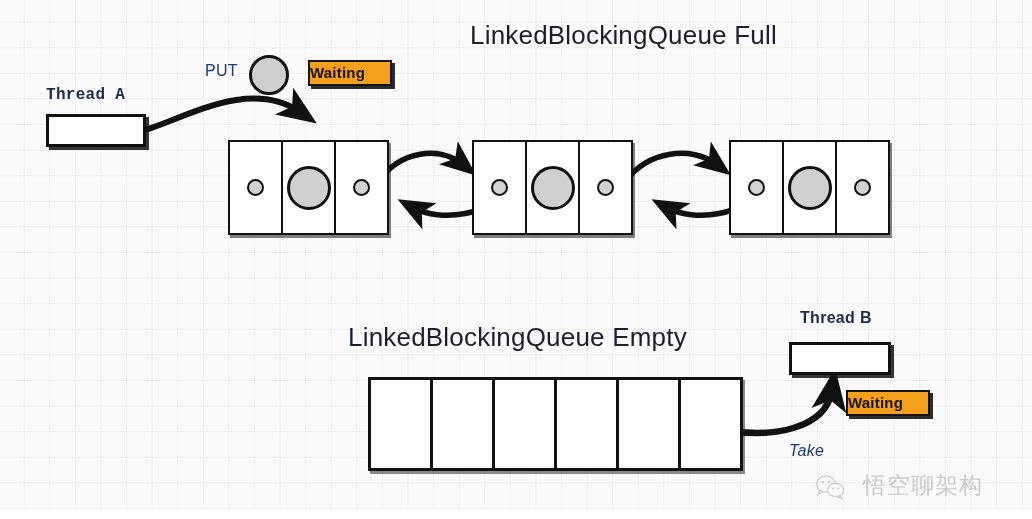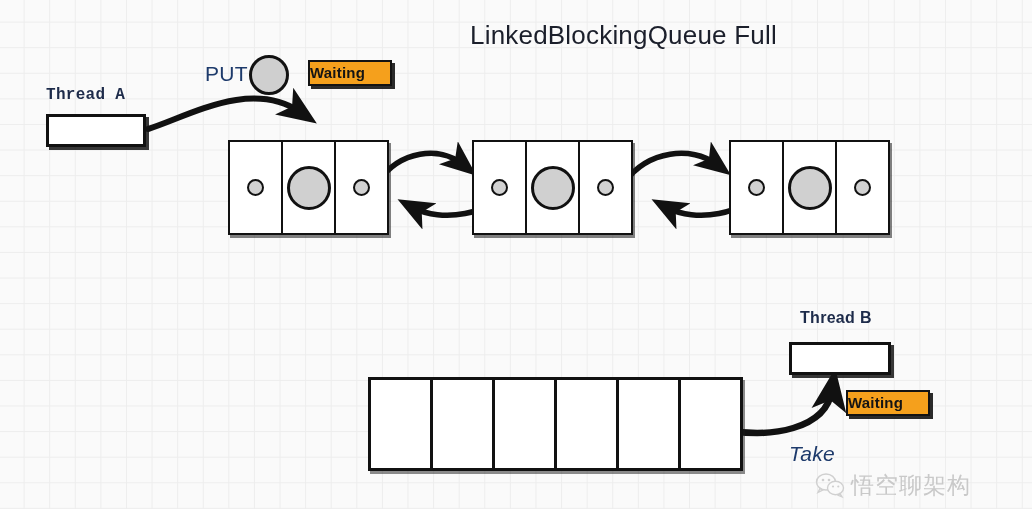--- a/index.html
+++ b/index.html
@@ -40,21 +40,21 @@
     color: #1b1f2b;
     letter-spacing: 0.2px;
   }
   .thread-label {
     font-size: 16px;
     font-weight: bold;
     color: #1d2b4a;
     letter-spacing: 0.3px;
   }
   .op-label {
-    font-size: 21px;
+    font-size: 16px;
     color: #1d3a6b;
     letter-spacing: 0.3px;
   }
   .thread-box {
     position: absolute;
     background: #ffffff;
     border: 3px solid #111111;
     box-shadow: 3px 3px 0 rgba(20,20,20,0.85);
   }
   .badge {
@@ -105,22 +105,22 @@
   }
   .empty-cell {
     background: #ffffff;
     border: 3px solid #111111;
     margin-left: -3px;
   }
   .empty-cell:first-child { margin-left: 0; }
   .watermark {
     position: absolute;
     display: flex;
-    align-items: center;
-    gap: 6px;
+    align-items: flex-end;
+    gap: 18px;
     color: #c9c9c9;
     font-size: 23px;
     font-family: "DejaVu Sans", sans-serif;
     letter-spacing: 1px;
   }
   .wm-icon { display: block; }
 </style>
 </head>
 <body>
 
@@ -188,20 +188,21 @@
       <div class="dot-small"></div>
     </div>
     <div class="cell" style="width:51px; height:91px;">
       <div class="dot-large"></div>
     </div>
     <div class="cell" style="width:51px; height:91px;">
       <div class="dot-small"></div>
     </div>
   </div>
 
+  <div class="txt title" style="left:348px; top:324px;">LinkedBlockingQueue Empty</div>
 
   <div class="empty-queue" style="left:368px; top:377px;">
     <div class="empty-cell" style="width:59px; height:88px;"></div>
     <div class="empty-cell" style="width:59px; height:88px;"></div>
     <div class="empty-cell" style="width:59px; height:88px;"></div>
     <div class="empty-cell" style="width:59px; height:88px;"></div>
     <div class="empty-cell" style="width:59px; height:88px;"></div>
     <div class="empty-cell" style="width:59px; height:88px;"></div>
   </div>
 

